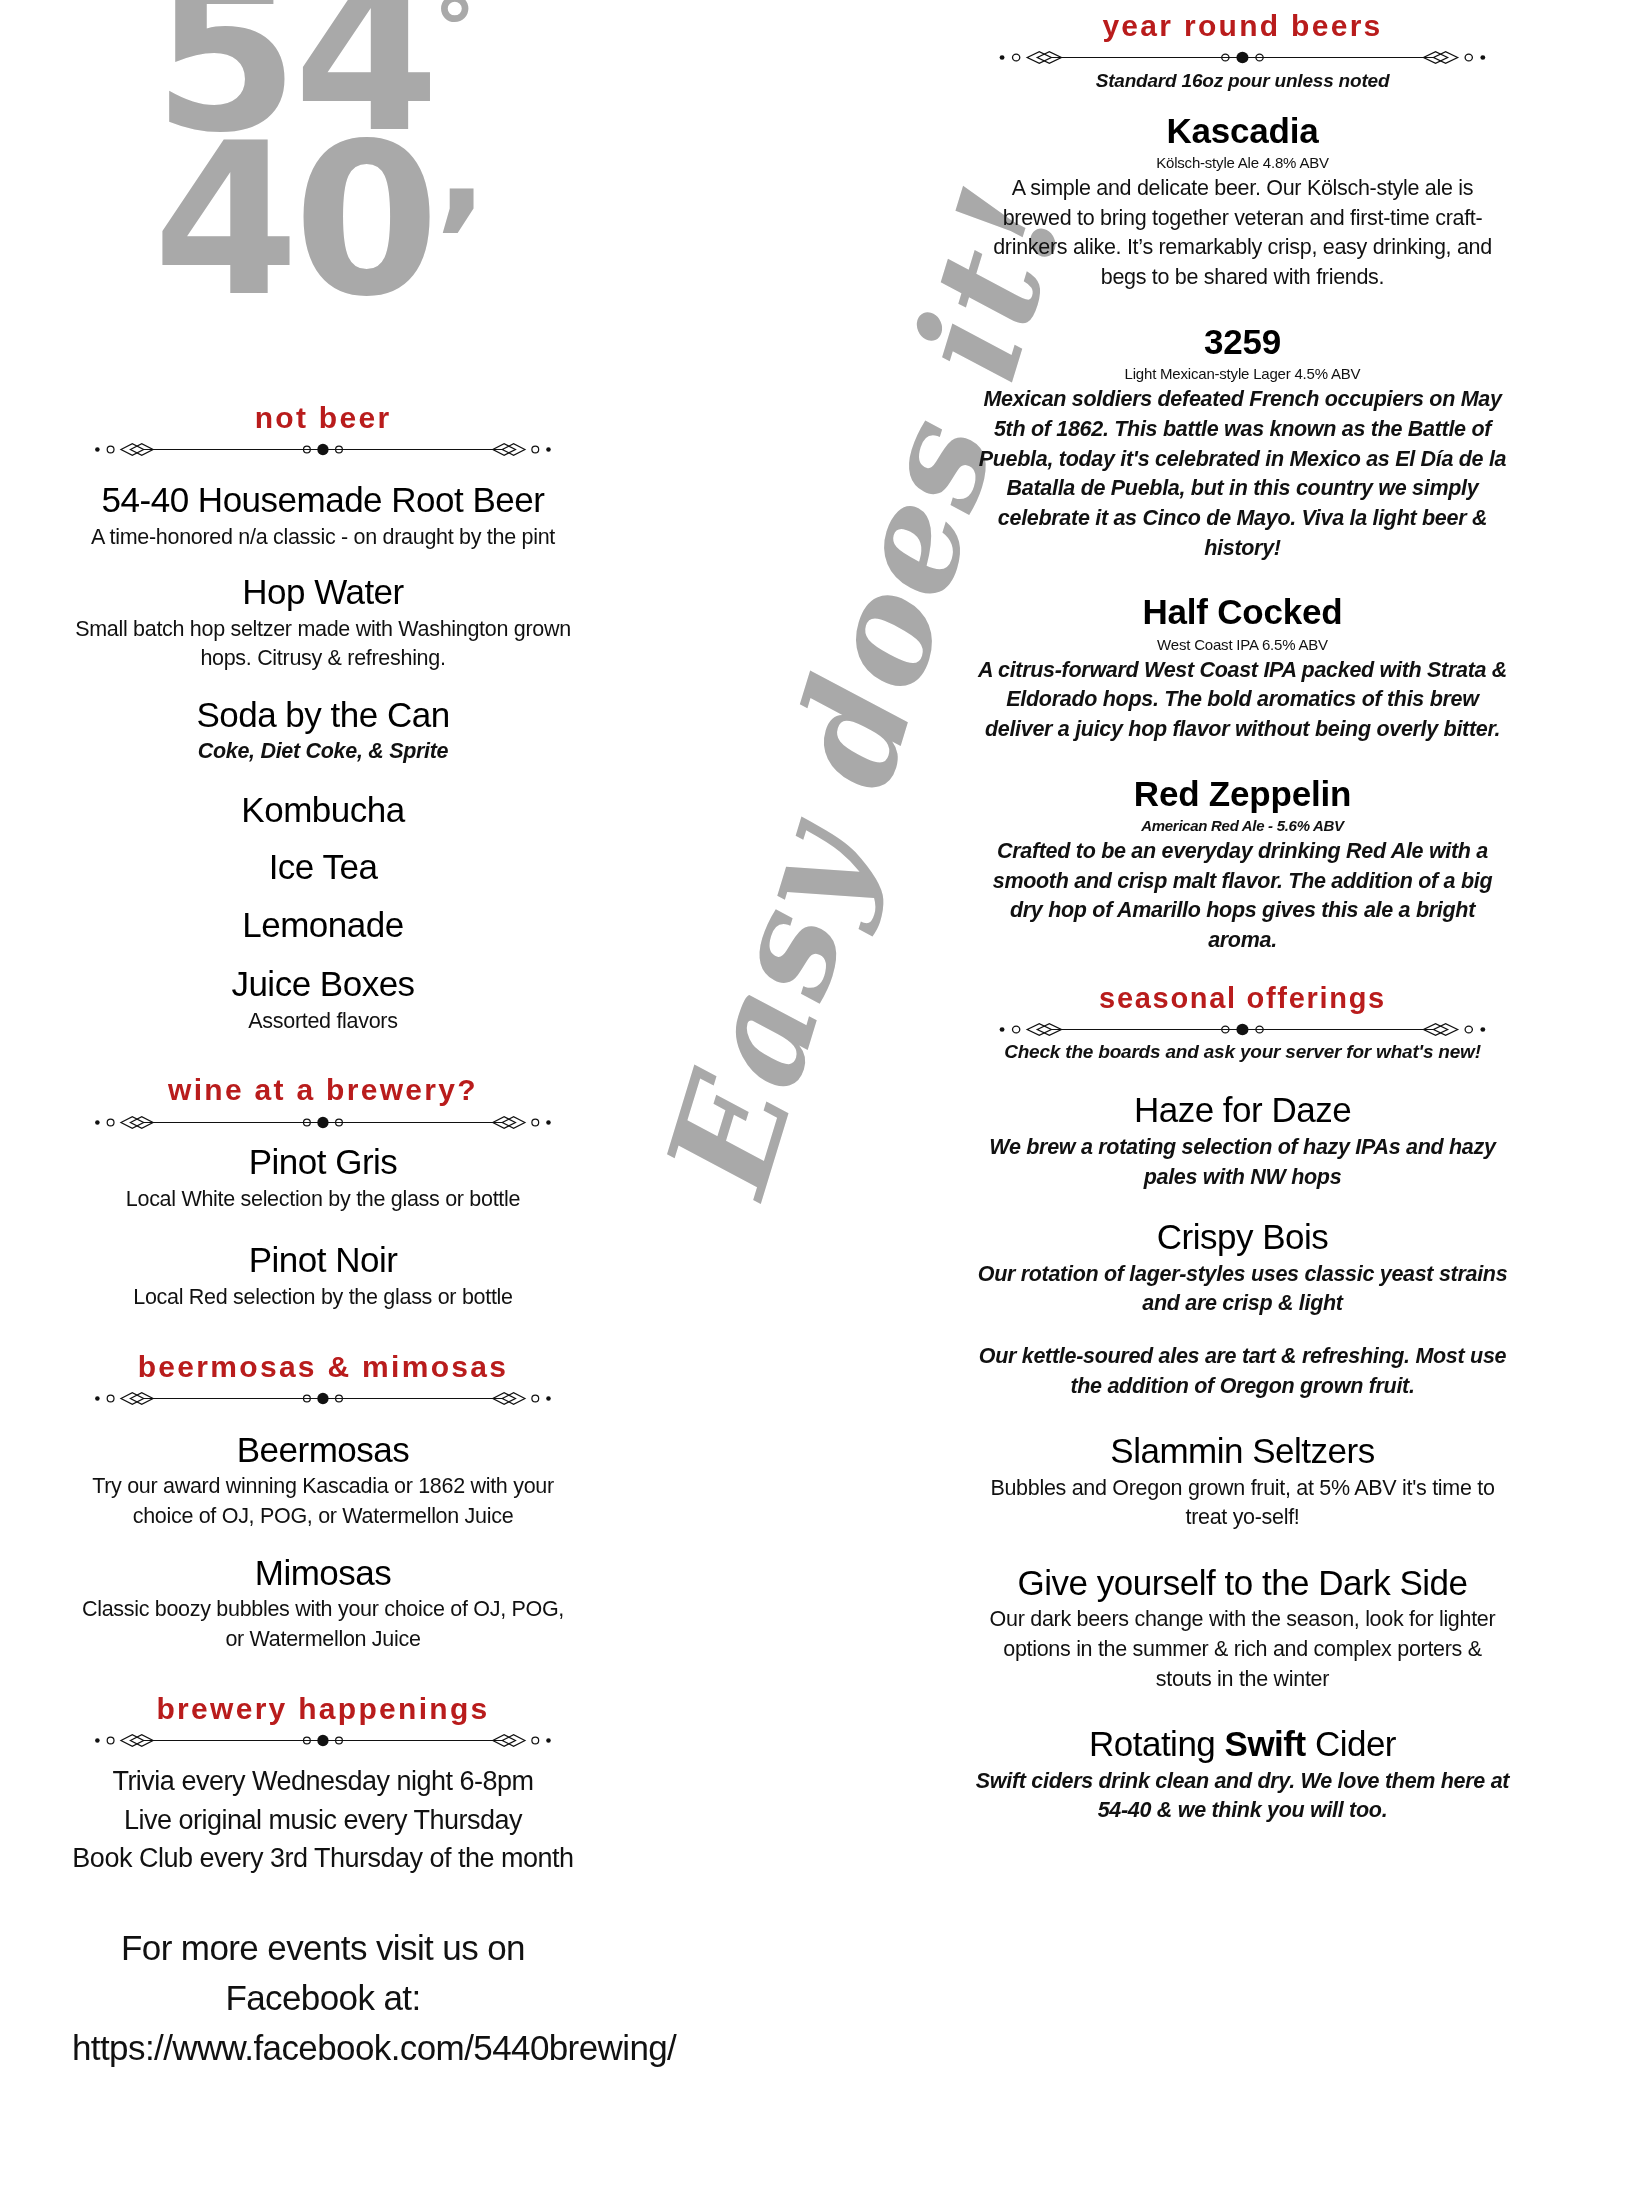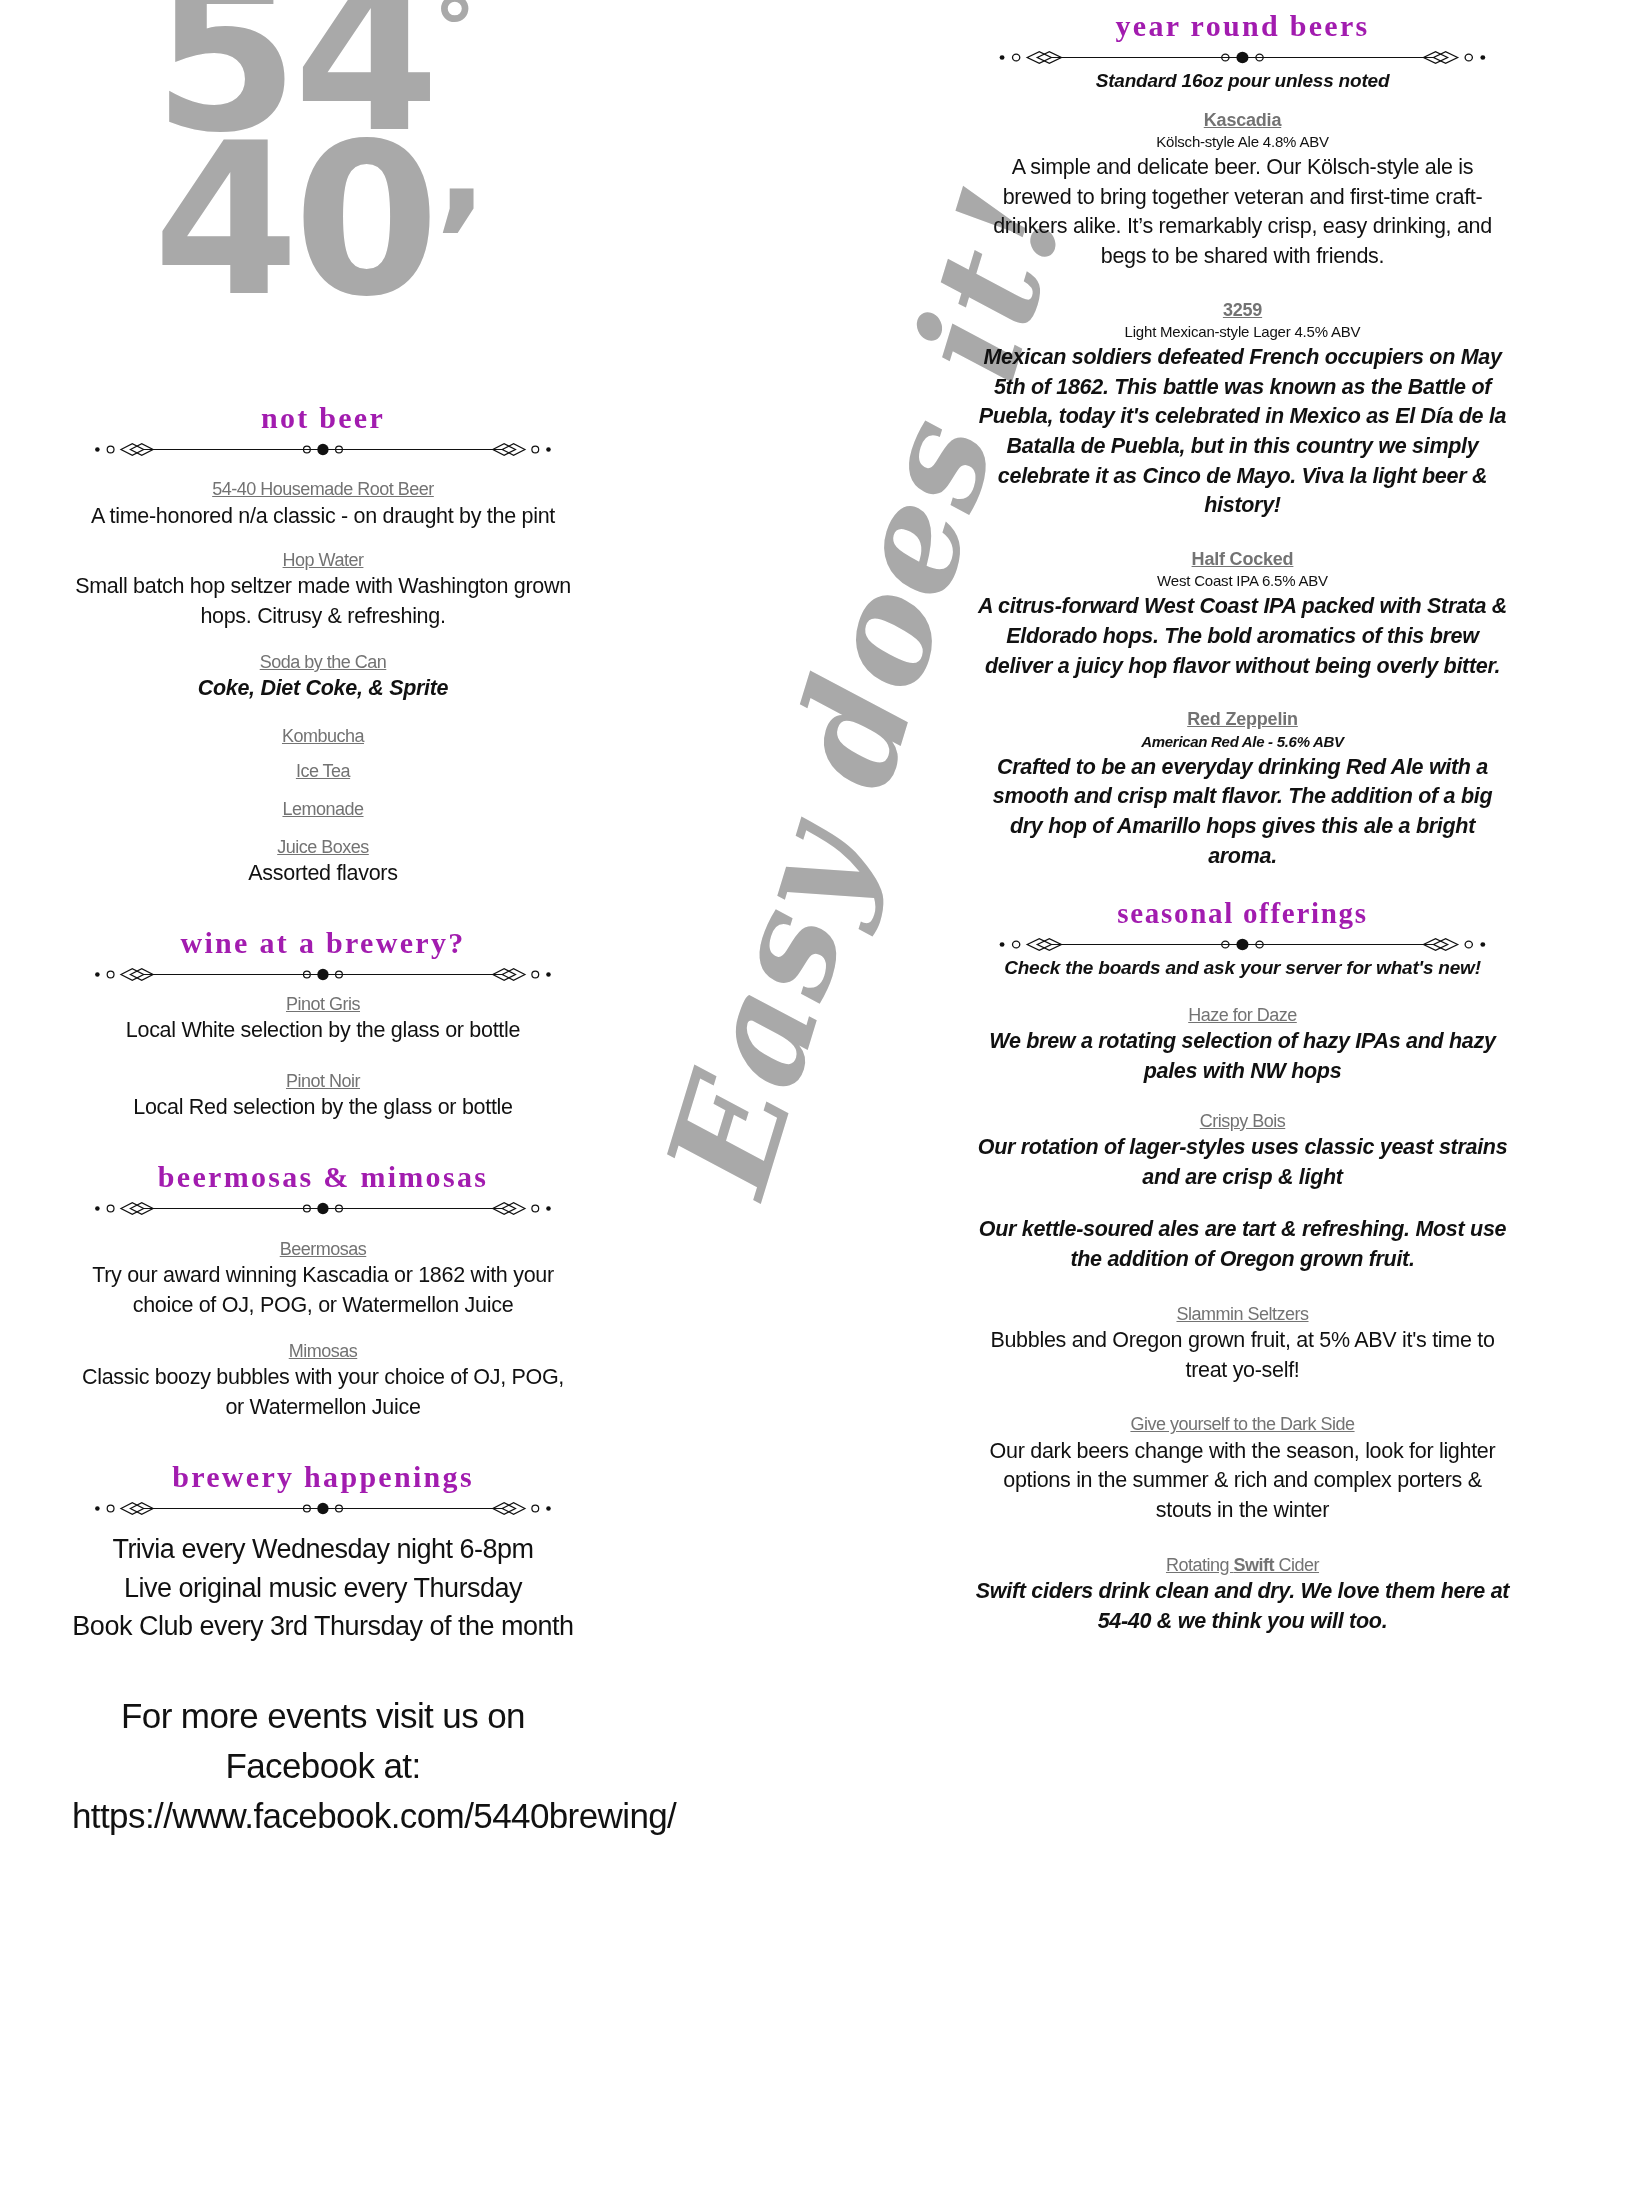--- a/index.html
+++ b/index.html
@@ -74,25 +74,25 @@
   .col {
     position: absolute;
     top: 0;
     text-align: center;
   }
   .col-left  { left: 72px;   width: 502px; }
   .col-right { left: 975px; width: 535px; }
 
   
   .section-head {
-    font-family: Liberation Serif, serif;
+    font-family: Liberation Sans, sans-serif;
     font-weight: 700;
     font-size: 30px;
     letter-spacing: 2.3px;
-    color: #a21caf;
+    color: #b91c1c;
     line-height: 1.18;
     white-space: nowrap;
   }
   .section-head.sm { font-size: 29px; letter-spacing: 1.7px; }
 
   
   .divider {
     position: relative;
     height: 21px;
     margin: 3.8px auto 1.9px auto;
@@ -107,26 +107,25 @@
     font-weight: 700;
     font-size: 19px;
     color: #111;
     letter-spacing: -0.2px;
     margin-top: 1px;
   }
 
   
   .item { margin-top: 16.3px; }
   .item-name {
-    font-size: 18px;
+    font-size: 35px;
     font-weight: 400;
     letter-spacing: -0.5px;
     line-height: 1.24;
-    color: #737373;
-    text-decoration: underline;
+    color: #000000;
   }
   .item-name.bold   { font-weight: 700; letter-spacing: -0.2px; }
   .item-name b { font-weight: 700; }
 
   .item-style {
     font-size: 15px;
     font-weight: 400;
     letter-spacing: -0.2px;
     line-height: 1.34;
     color: #111;

